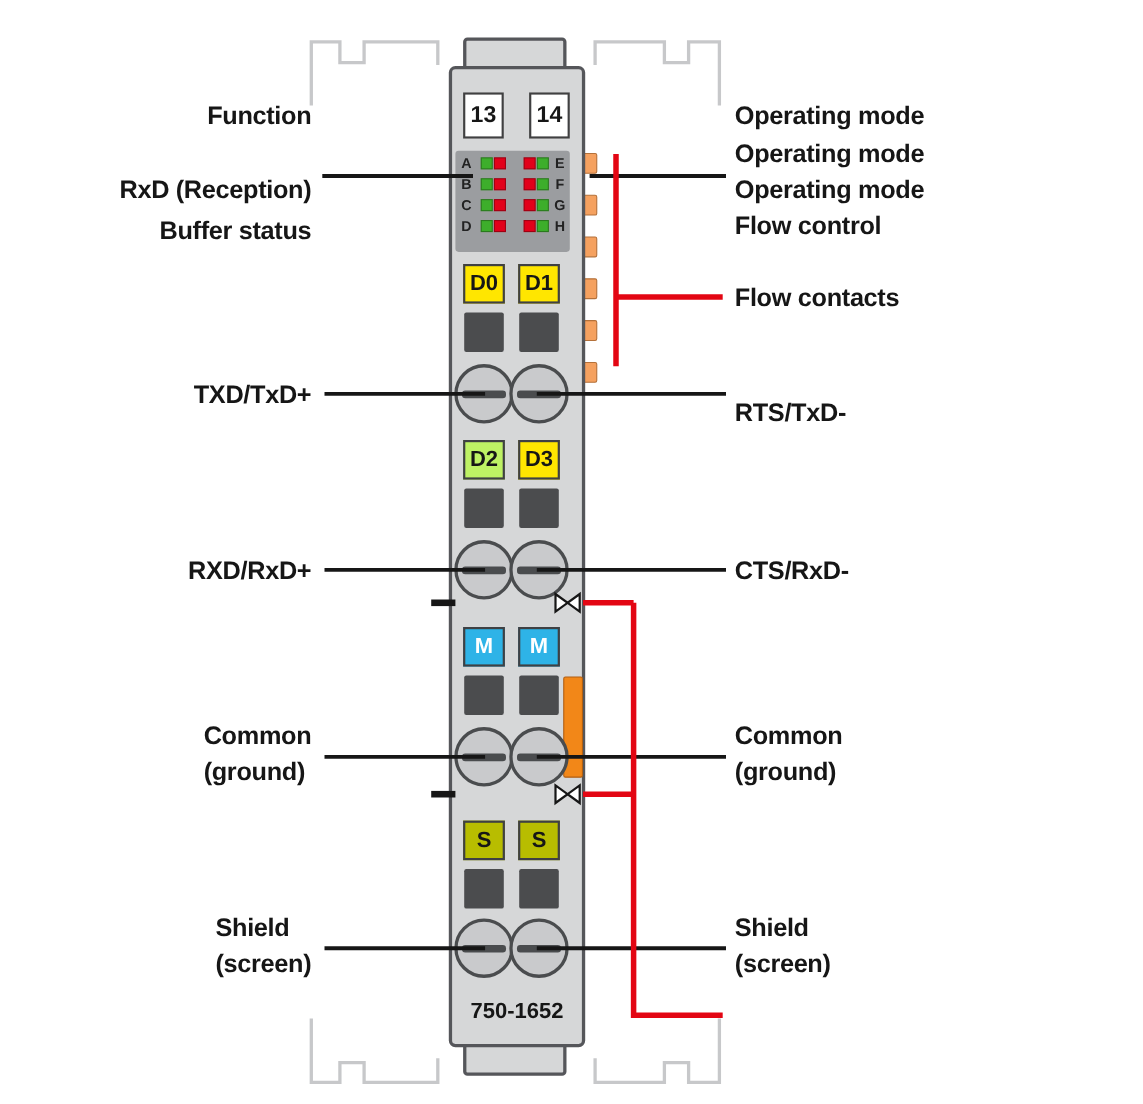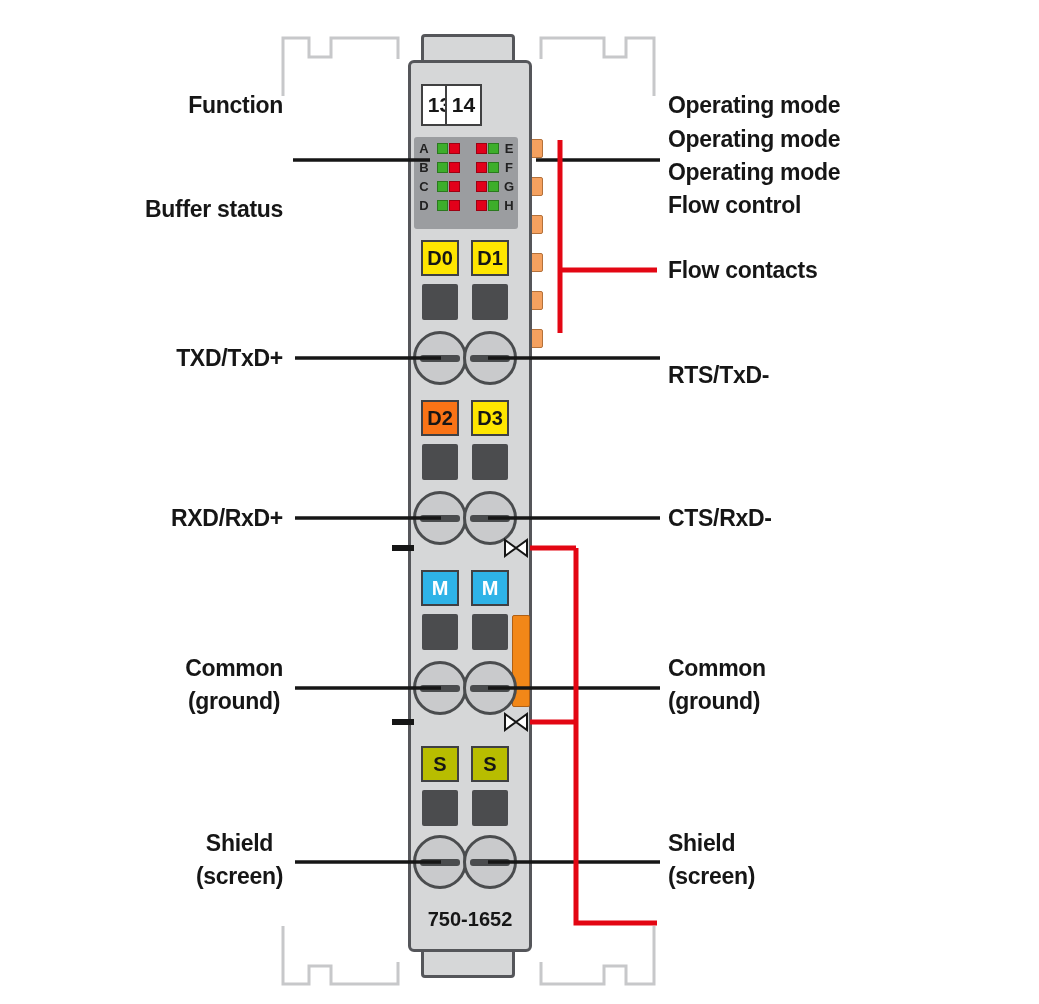--- a/index.html
+++ b/index.html
@@ -44,21 +44,21 @@
 
   .pjside { position: absolute; left: 512px; top: 615px; width: 18px; height: 92px;
             border: 1.5px solid #b05f13; border-radius: 2px; z-index: 3; }
 
   .model { position: absolute; left: 408px; top: 908px; width: 124px; text-align: center;
            font-size: 20px; font-weight: bold; color: #161616; z-index: 3; }
 
   
   .lbl { position: absolute; font-size: 23px; font-weight: bold; color: #161616;
          white-space: nowrap; line-height: 27px; z-index: 4; letter-spacing: -0.3px; }
-  .lbl-left { right: 756px; text-align: center; }
+  .lbl-left { right: 756px; text-align: left; }
   .lbl-right { left: 668px; text-align: left; }
   .lbl.two div { line-height: 33px; }
 </style>
 </head>
 <body>
 
 <div class="stage">
 
   <svg class="layer bg" width="1039" height="1004" viewBox="0 0 1039 1004">
     <g fill="none" stroke="#c7c8ca" stroke-width="3">
@@ -67,21 +67,21 @@
       <path d="M283 926 V984 H309 V966 H331 V984 H398 V962"></path>
       <path d="M541 962 V984 H604 V966 H626 V984 H654 V926"></path>
     </g>
   </svg>
 
   <div class="mod module-tab tab-top"></div>
   <div class="mod module-tab tab-bottom"></div>
   <div class="mod module-body"></div>
 
   <div class="tnum" style="left:421px">13</div>
-  <div class="tnum" style="left:445px">14</div>
+  <div class="tnum" style="left:481px">14</div>
 
   <div class="led-panel">
 
     <span class="led-letter" style="left:3px;top:4px">A</span>
     <span class="led" style="left: 23px; top: 6px; background-color: rgb(61, 174, 43);"></span>
     <span class="led" style="left: 35px; top: 6px; background-color: rgb(226, 0, 26);"></span>
     <span class="led" style="left: 62px; top: 6px; background-color: rgb(226, 0, 26);"></span>
     <span class="led" style="left: 74px; top: 6px; background-color: rgb(61, 174, 43);"></span>
     <span class="led-letter" style="left:88px;top:4px">E</span>
 
@@ -114,21 +114,21 @@
   <div class="dcontact" style="top: 291px; background-color: rgb(245, 161, 95);"></div>
   <div class="dcontact" style="top: 329px; background-color: rgb(245, 161, 95);"></div>
 
   <div class="cbox" style="left: 421px; top: 240px; background-color: rgb(255, 230, 0);">D0</div>
   <div class="cbox" style="left: 471px; top: 240px; background-color: rgb(255, 230, 0);">D1</div>
   <div class="dsq" style="left:422px;top:284px"></div>
   <div class="dsq" style="left:472px;top:284px"></div>
   <div class="clamp" style="left:413px;top:331px"></div>
   <div class="clamp" style="left:463px;top:331px"></div>
 
-  <div class="cbox" style="left: 421px; top: 400px; background-color: #f97316;">D2</div>
+  <div class="cbox" style="left: 421px; top: 400px; background-color: #bef264;">D2</div>
   <div class="cbox" style="left: 471px; top: 400px; background-color: rgb(255, 230, 0);">D3</div>
   <div class="dsq" style="left:422px;top:444px"></div>
   <div class="dsq" style="left:472px;top:444px"></div>
   <div class="clamp" style="left:413px;top:491px"></div>
   <div class="clamp" style="left:463px;top:491px"></div>
 
   <div class="cbox white-text" style="left: 421px; top: 570px; background-color: rgb(46, 179, 231);">M</div>
   <div class="cbox white-text" style="left: 471px; top: 570px; background-color: rgb(46, 179, 231);">M</div>
   <div class="dsq" style="left:422px;top:614px"></div>
   <div class="dsq" style="left:472px;top:614px"></div>
@@ -139,20 +139,21 @@
   <div class="cbox" style="left: 421px; top: 746px; background-color: rgb(184, 189, 0);">S</div>
   <div class="cbox" style="left: 471px; top: 746px; background-color: rgb(184, 189, 0);">S</div>
   <div class="dsq" style="left:422px;top:790px"></div>
   <div class="dsq" style="left:472px;top:790px"></div>
   <div class="clamp" style="left:413px;top:835px"></div>
   <div class="clamp" style="left:463px;top:835px"></div>
 
   <div class="model">750-1652</div>
 
   <div class="lbl lbl-left" style="top:92px">Function</div>
+  <div class="lbl lbl-left" style="top:159px">RxD (Reception)</div>
   <div class="lbl lbl-left" style="top:196px">Buffer status</div>
   <div class="lbl lbl-left" style="top:345px">TXD/TxD+</div>
   <div class="lbl lbl-left" style="top:505px">RXD/RxD+</div>
   <div class="lbl lbl-left two" style="top:652px">
     <div>Common</div>
     <div>(ground)</div>
   </div>
   <div class="lbl lbl-left two" style="top:827px">
     <div>Shield</div>
     <div>(screen)</div>

